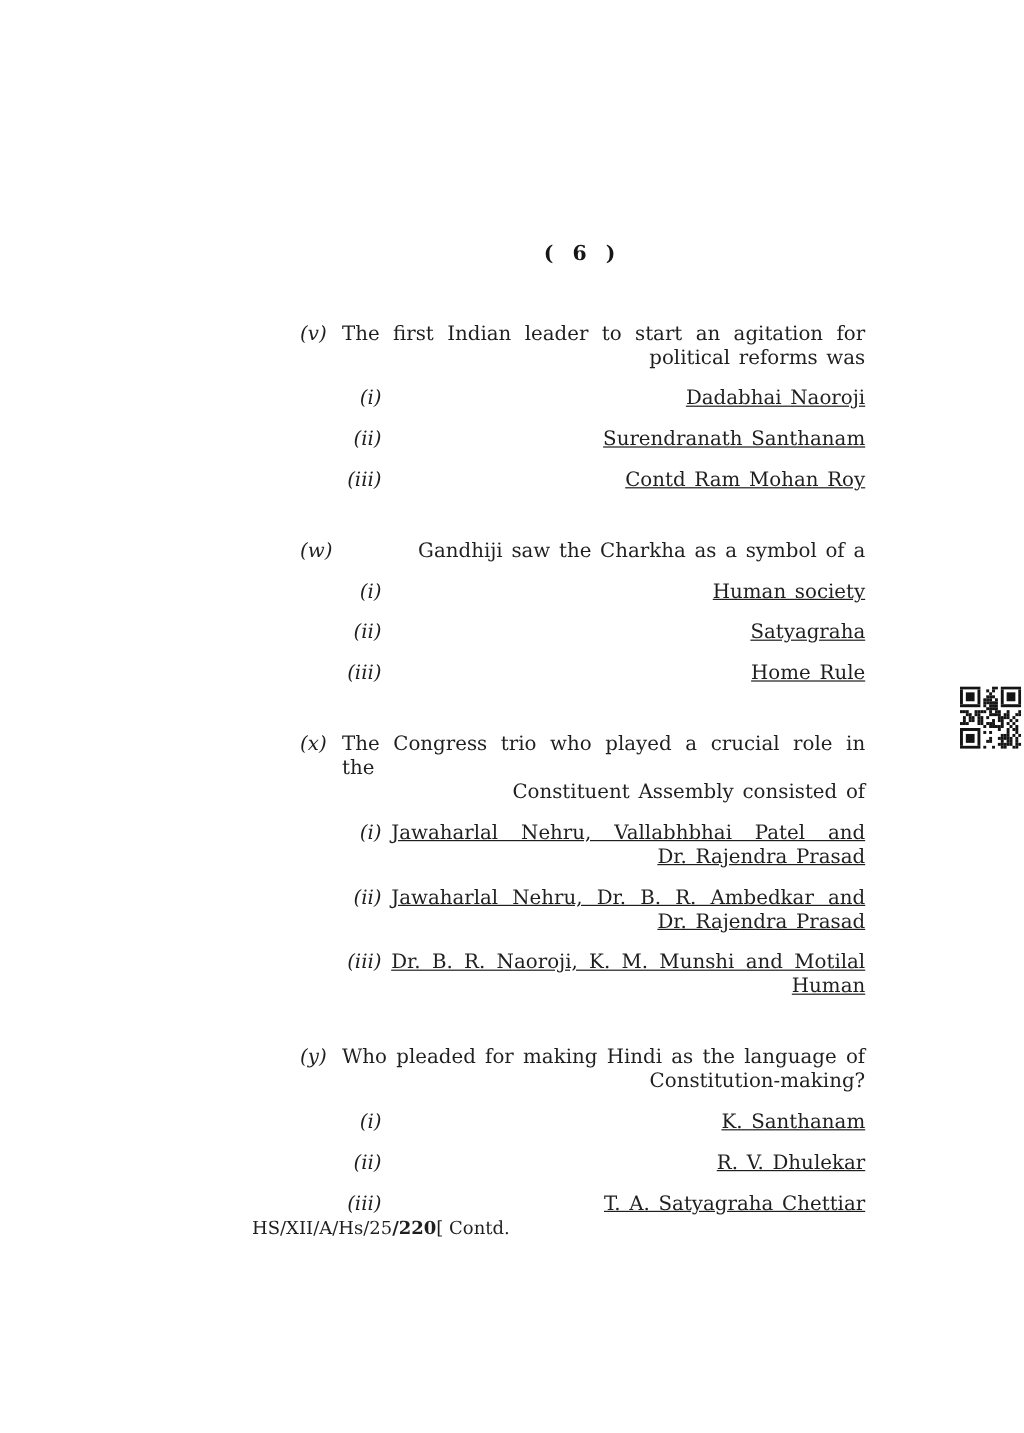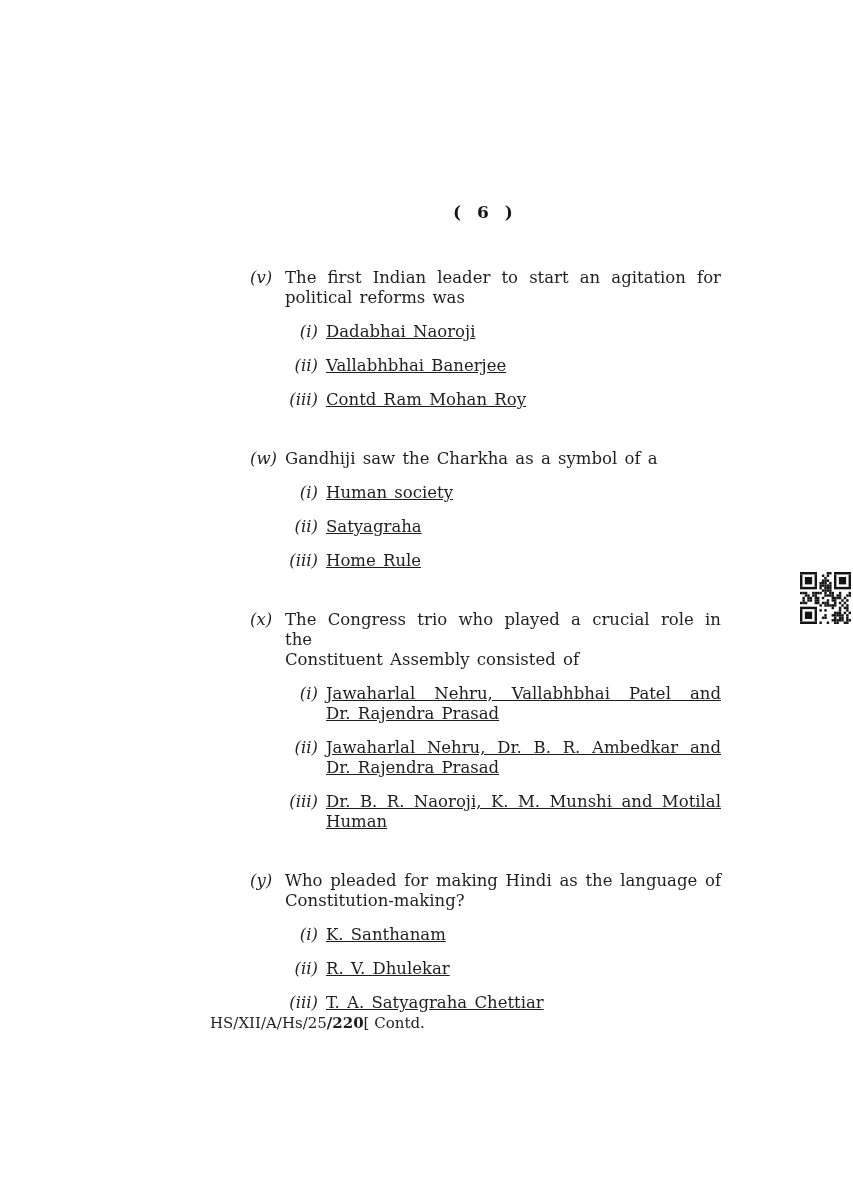--- a/index.html
+++ b/index.html
@@ -28,21 +28,21 @@
   }
   .question { margin-top: 39px; font-size: 16.5px; line-height: 20px; }
   .question.first { margin-top: 46px; }
   .q-row { display: flex; }
   .q-label { flex: none; width: 35px; font-style: italic; }
   .q-text { flex: 1; }
   .options { margin-left: 35px; }
   .option { display: flex; margin-top: 14px; }
   .opt-label { flex: none; width: 33px; text-align: right; font-style: italic; margin-right: 8px; }
   .opt-text { flex: 1; text-decoration: underline; }
-  .line { text-align: left; word-spacing: 2px; }
+  .line { text-align: right; word-spacing: 2px; }
   .line.stretch { text-align: justify; text-align-last: justify; }
   .footer {
     position: absolute;
     left: 210px;
     right: 90px;
     top: 1014px;
     display: flex;
     font-size: 15px;
     line-height: 18px;
   }
@@ -74,21 +74,21 @@
       <div class="options">
         <div class="option">
           <span class="opt-label">(i)</span>
           <div class="opt-text">
               <div class="line">Dadabhai Naoroji</div>
             </div>
         </div>
         <div class="option">
           <span class="opt-label">(ii)</span>
           <div class="opt-text">
-              <div class="line">Vallabhbhai Banerjee</div>
+              <div class="line">Surendranath Santhanam</div>
             </div>
         </div>
         <div class="option">
           <span class="opt-label">(iii)</span>
           <div class="opt-text">
               <div class="line">Contd Ram Mohan Roy</div>
             </div>
         </div>
       </div>
     </div>

